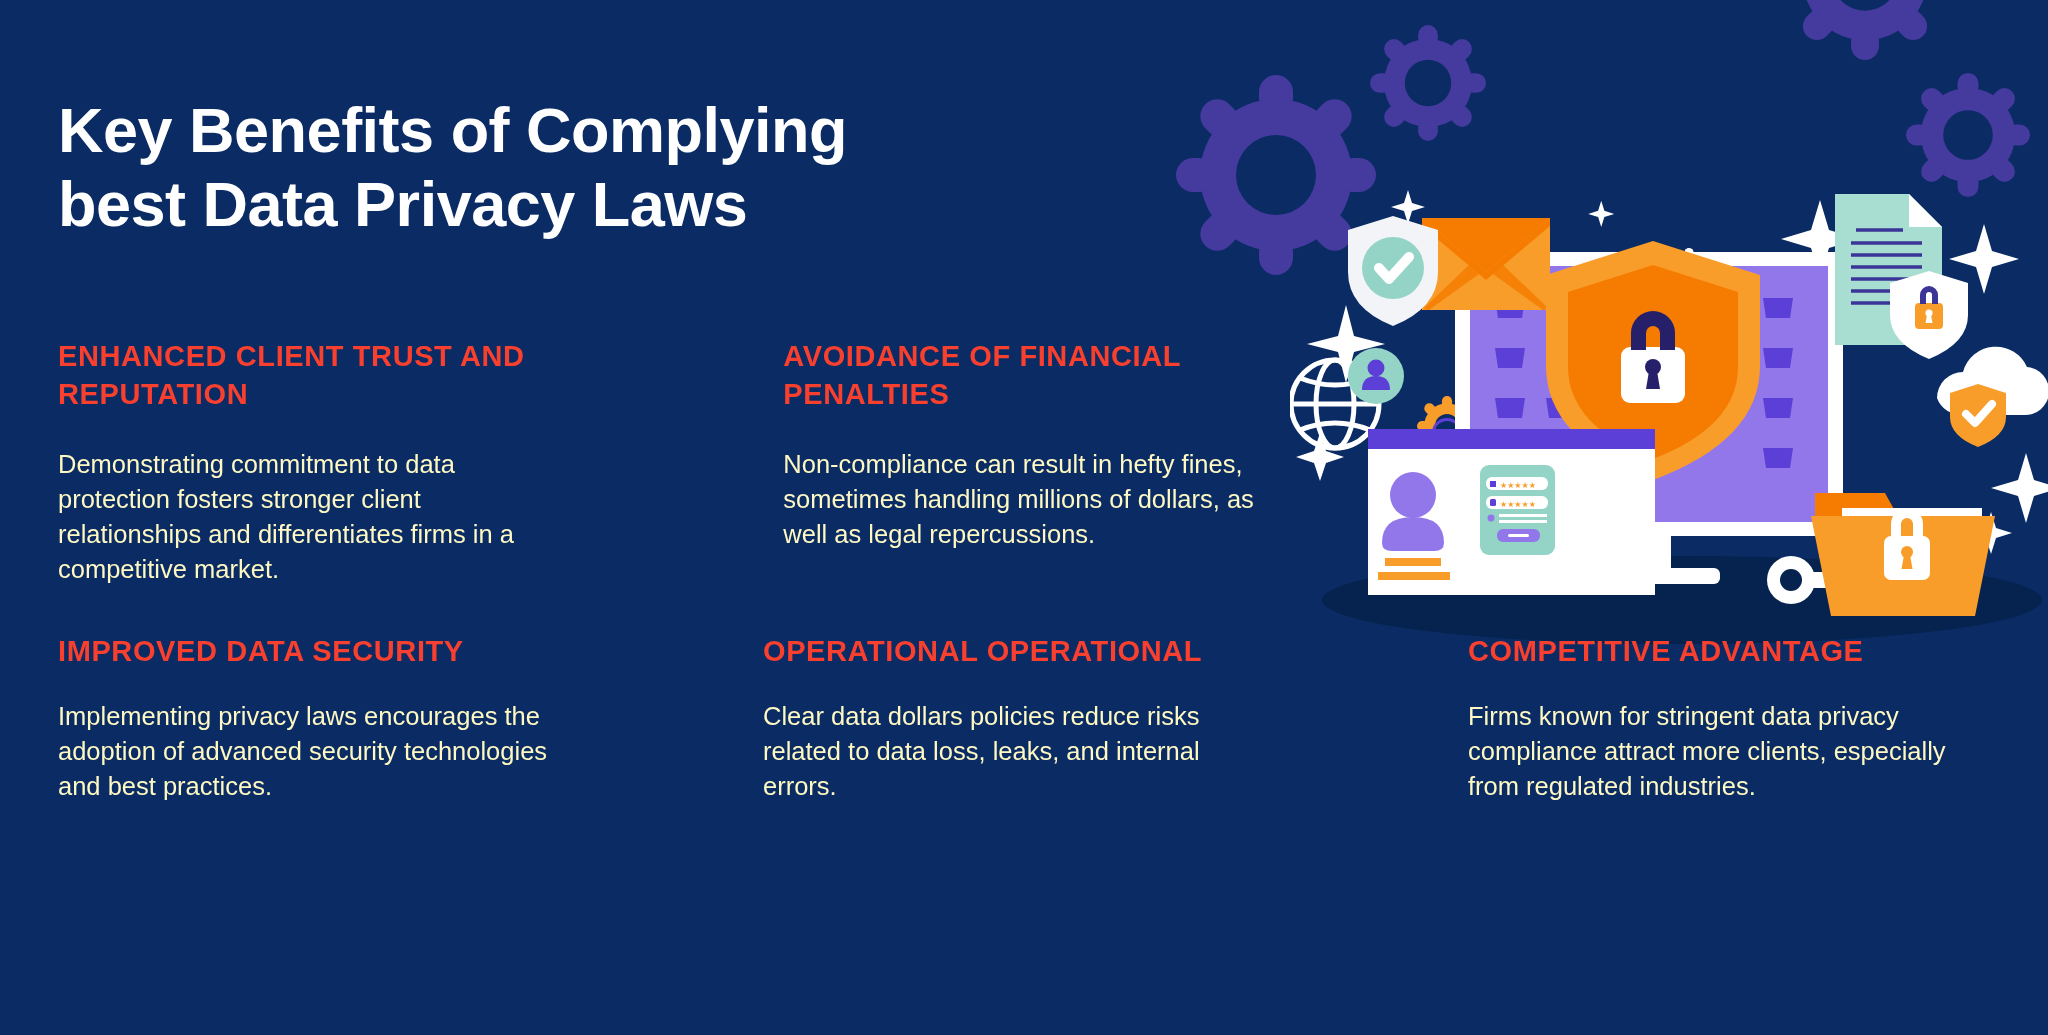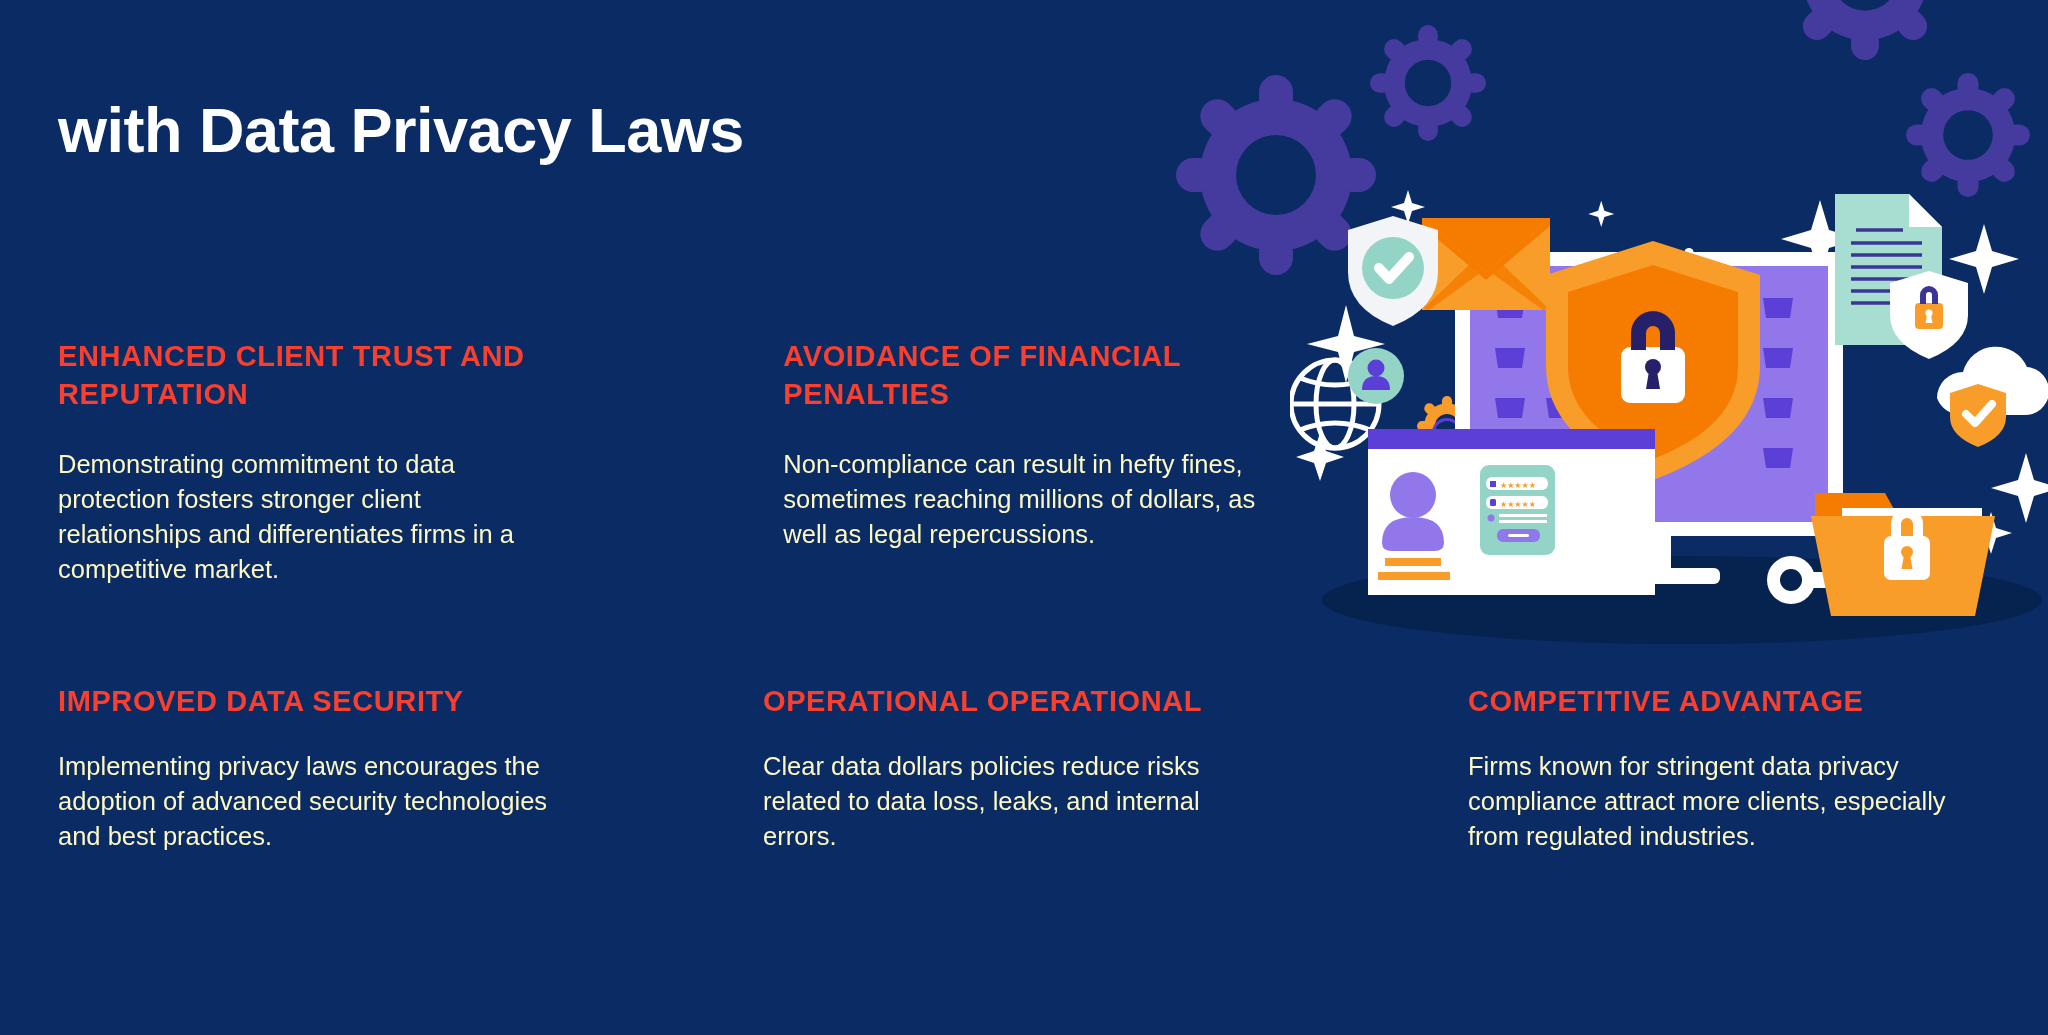--- a/index.html
+++ b/index.html
@@ -19,21 +19,21 @@
     position:absolute;left:58px;top:52px;width:1060px;
     color:#ffffff;
     font-size:63px;line-height:1.17;
     font-weight:bold;letter-spacing:-0.5px;
   }
   .headline .ln{display:block;white-space:nowrap;}
 
   
   .grid{position:absolute;left:58px;top:338px;width:1960px;}
   .row{display:flex;}
-  .row.top{margin-bottom:96px;gap:44px;}
+  .row.top{margin-bottom:46px;gap:44px;}
   .cell{width:533px;margin-right:172px;}
   .cell:last-child{margin-right:0;}
   .cell.empty{visibility:hidden;}
   .c-title{
     color:#f9402f;
     font-size:29px;line-height:1.30;
     font-weight:bold;letter-spacing:0.6px;
     margin:0 0 34px 0;
   }
   .c-body{
@@ -138,21 +138,22 @@
           <rect x="-17" y="-100" width="34" height="40" rx="17" transform="rotate(180)"></rect>
           <rect x="-17" y="-100" width="34" height="40" rx="17" transform="rotate(225)"></rect>
           <rect x="-17" y="-100" width="34" height="40" rx="17" transform="rotate(270)"></rect>
           <rect x="-17" y="-100" width="34" height="40" rx="17" transform="rotate(315)"></rect>
         </g>
       </g>
     </g>
   </svg>
 
   <h1 class="headline">
-    <span class="ln">with Data Privacy Laws</span>
+    <span class="ln">Key Benefits of Complying</span>
+    <span class="ln">best Data Privacy Laws</span>
   </h1>
 
   <svg class="illus" viewBox="0 0 758 480" width="758" height="480" aria-hidden="true">
 
     <ellipse cx="392" cy="432" rx="360" ry="44" fill="#06234f"></ellipse>
 
     <g fill="#ffffff">
       <path d="M233,58 L240,83 L265,90 L240,97 L233,122 L226,97 L201,90 L226,83 Z"></path>
       <path d="M312,35 L317,51 L333,56 L317,61 L312,77 L307,61 L291,56 L307,51 Z" transform="scale(0.62) translate(190,18)"></path>
       <path d="M56,137 L64,168 L95,176 L64,184 L56,215 L48,184 L17,176 L48,168 Z"></path>
@@ -344,21 +345,21 @@
 
   <div class="grid">
 
     <div class="row top">
       <div class="cell">
         <h2 class="c-title">ENHANCED CLIENT TRUST AND REPUTATION</h2>
         <p class="c-body">Demonstrating commitment to data protection fosters stronger client relationships and differentiates firms in a competitive market.</p>
       </div>
       <div class="cell">
         <h2 class="c-title">AVOIDANCE OF FINANCIAL PENALTIES</h2>
-        <p class="c-body">Non-compliance can result in hefty fines, sometimes reaching millions of dollars, as well as legal repercussions.</p>
+        <p class="c-body">Non-compliance can result in hefty fines, sometimes handling millions of dollars, as well as legal repercussions.</p>
       </div>
       <div class="cell empty"></div>
     </div>
 
     <div class="row bottom">
       <div class="cell">
         <h2 class="c-title">IMPROVED DATA SECURITY</h2>
         <p class="c-body">Implementing privacy laws encourages the adoption of advanced security technologies and best practices.</p>
       </div>
       <div class="cell">

